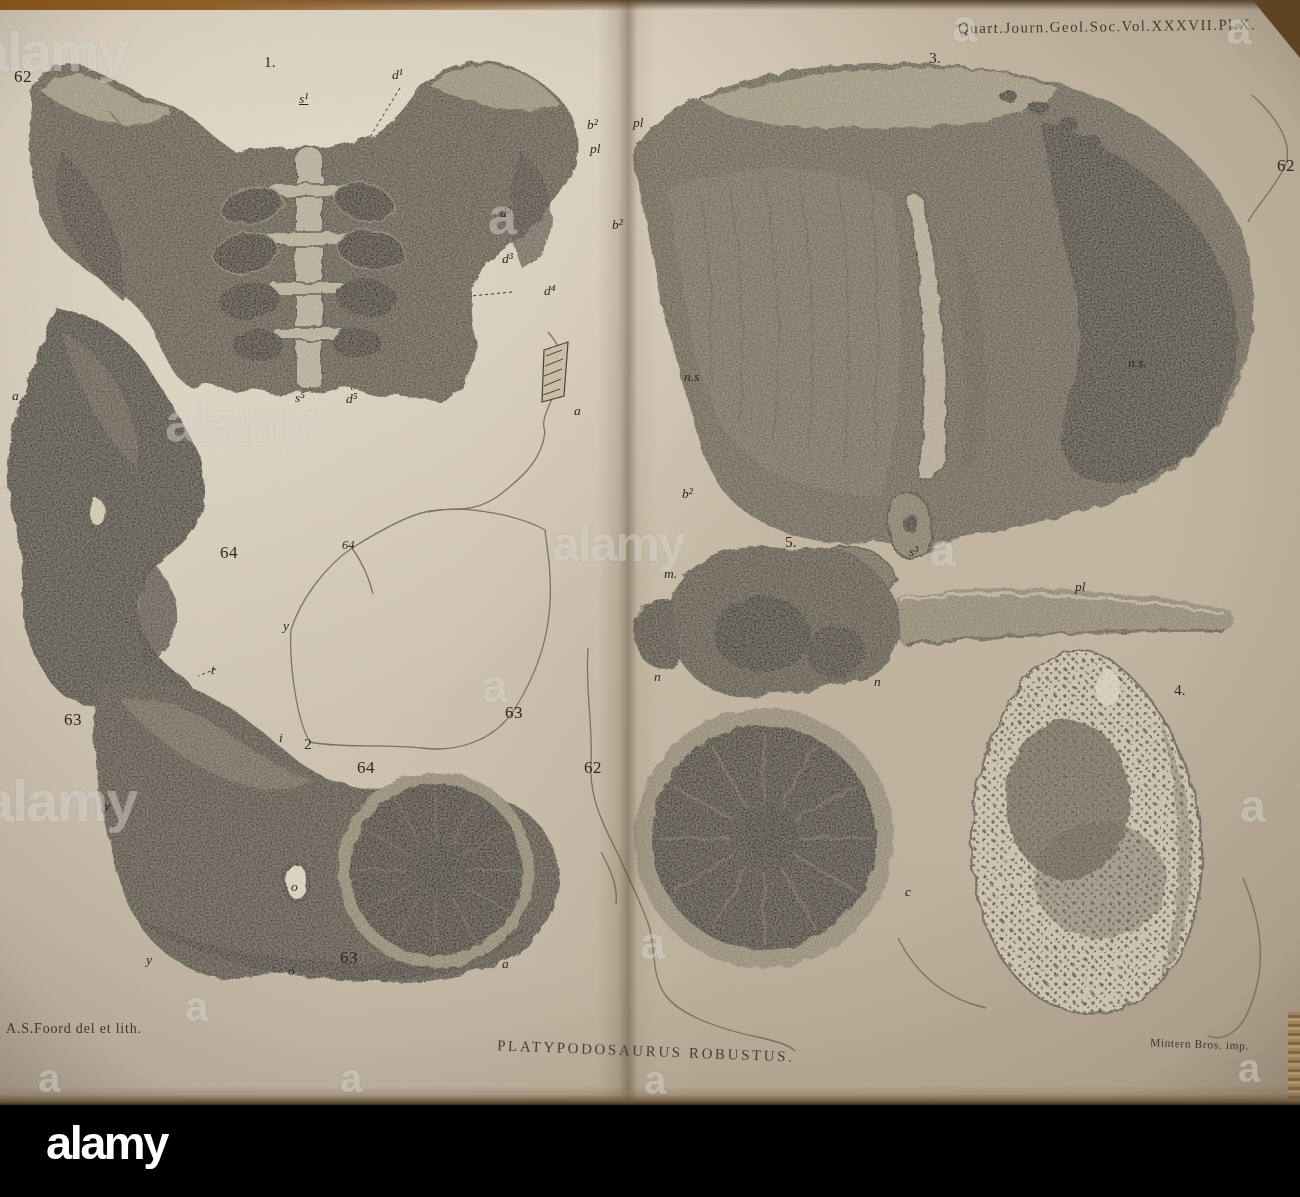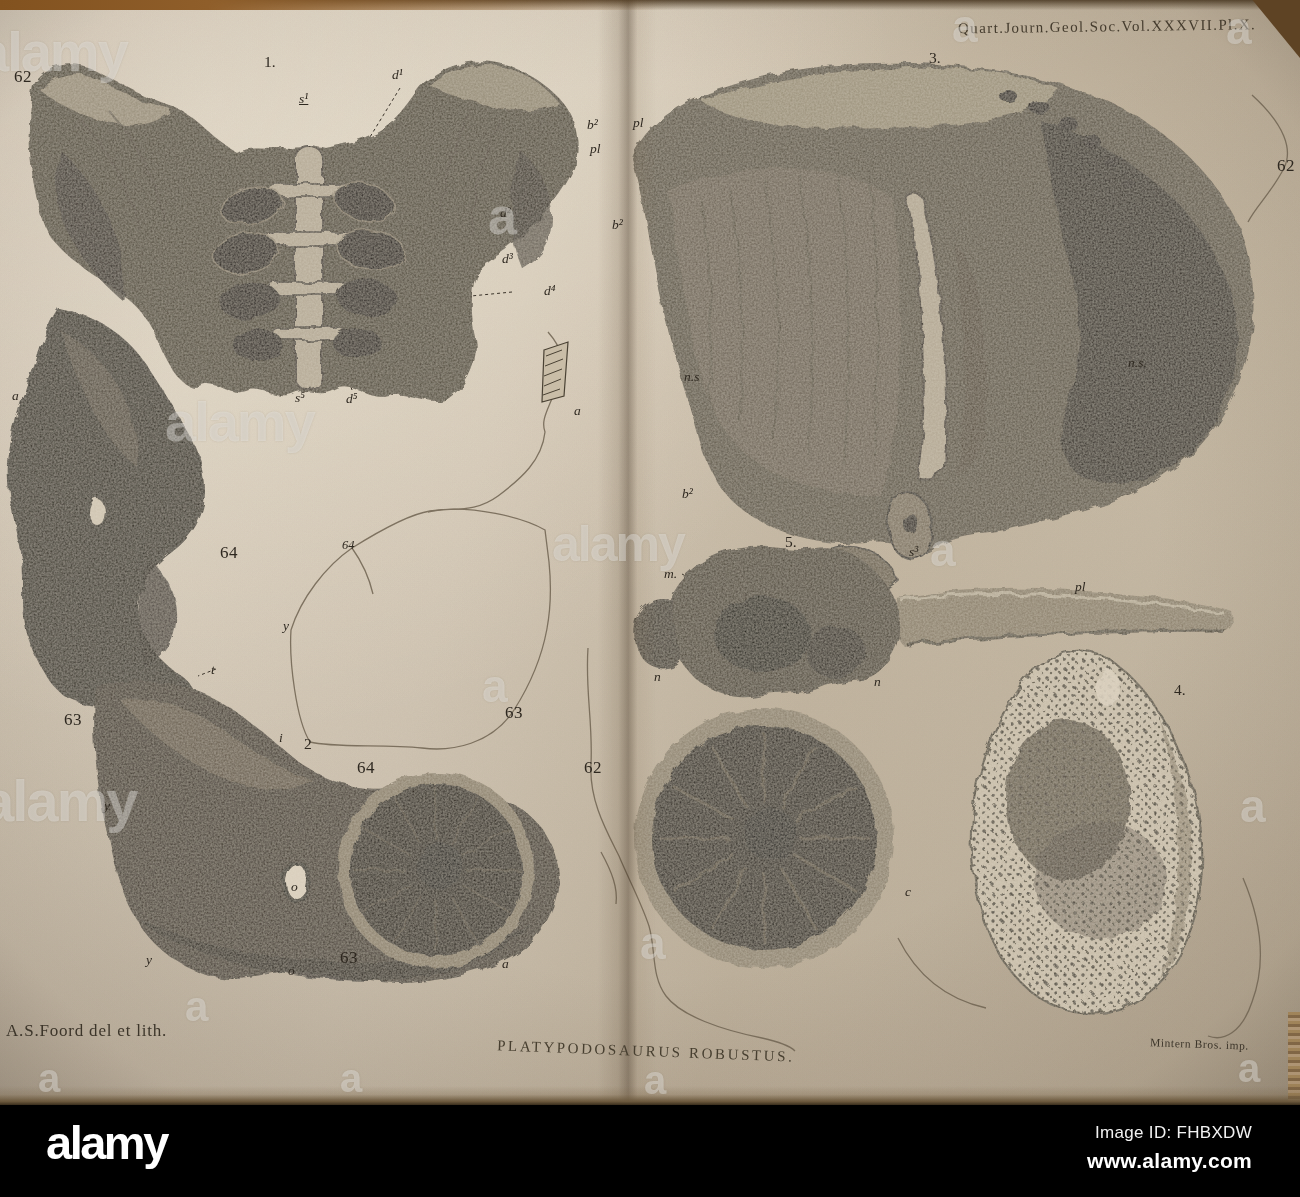--- a/index.html
+++ b/index.html
@@ -21,21 +21,21 @@
   .edge-right{position:absolute;right:0;top:1012px;width:12px;height:93px;
       background:repeating-linear-gradient(180deg,#a08050 0 3px,#7a5c38 3px 6px,#b39672 6px 9px);opacity:.8;}
   .fold{position:absolute;left:598px;top:0;width:58px;height:1105px;pointer-events:none;
       background:linear-gradient(90deg,rgba(92,74,52,0),rgba(92,74,52,.17) 35%,rgba(66,50,33,.38) 52%,rgba(130,108,80,.12) 68%,rgba(92,74,52,0));}
   .page-bottom-edge{position:absolute;left:0;top:1086px;width:100%;height:19px;
       background:linear-gradient(180deg,rgba(120,100,70,0),rgba(120,100,70,.28) 45%,#6b583c 82%,#3a2e1d 100%);}
   .art{position:absolute;left:0;top:0;}
   
   .journal-ref{position:absolute;left:958px;top:18px;width:340px;color:#453c2e;font-size:15px;
       letter-spacing:1.4px;transform:rotate(-.8deg);white-space:nowrap;}
-  .credit-left{position:absolute;left:6px;top:1021px;color:#3c352a;font-size:17px;letter-spacing:.8px;}
+  .credit-left{position:absolute;left:6px;top:1021px;color:#3c352a;font-size:14px;letter-spacing:.8px;}
   .caption{position:absolute;left:497px;top:1043px;color:#473f30;font-size:15px;letter-spacing:2.6px;
       transform:rotate(2.2deg);white-space:nowrap;}
   .credit-right{position:absolute;left:1150px;top:1038px;color:#3c352a;font-size:11.5px;
       letter-spacing:.6px;transform:rotate(2deg);white-space:nowrap;}
   
   .labels{position:absolute;left:0;top:0;width:1300px;height:1105px;pointer-events:none;}
   .lb{position:absolute;color:#2e2820;line-height:1;white-space:nowrap;}
   .lb.it{font-style:italic;font-size:13.5px;}
   .lb.num{font-size:17px;letter-spacing:.5px;}
   .lb.num-it{font-style:italic;font-size:12.5px;}
@@ -318,18 +318,14 @@
         <span class="wm" style="left: 185px; top: 990px; font-size: 42px;">a</span>
         <span class="wm" style="left: 38px; top: 1062px; font-size: 40px;">a</span>
         <span class="wm" style="left: 340px; top: 1062px; font-size: 40px;">a</span>
         <span class="wm" style="left: 644px; top: 1064px; font-size: 40px;">a</span>
         <span class="wm" style="left: 1238px; top: 1052px; font-size: 40px;">a</span>
       </div>
   </div>
 
   <div class="bar">
     <div class="bar-logo">alamy</div>
-    <div class="bar-right">
-      <div class="bar-id"><span>Image ID:</span>&nbsp;<span>FHBXDW</span></div>
-      <div class="bar-url">www.alamy.com</div>
-    </div>
   </div>
 </div>
 
 </body></html>

